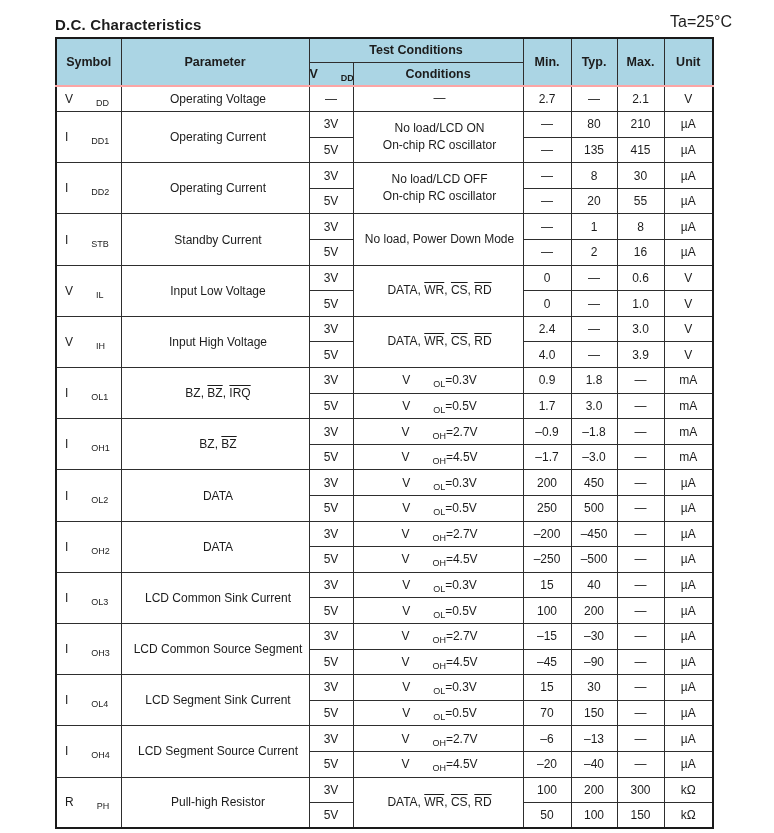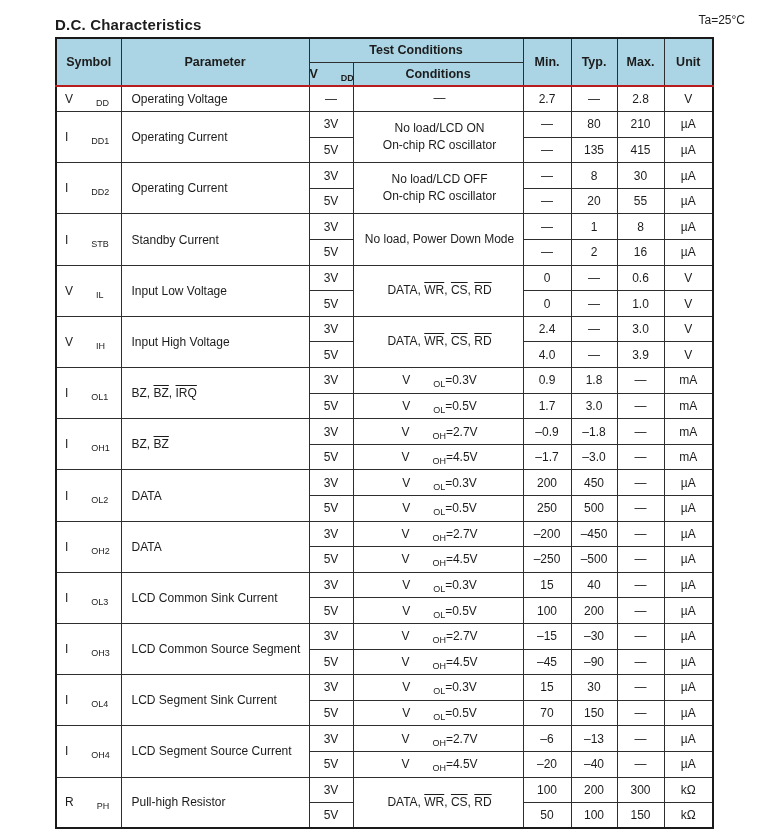--- a/index.html
+++ b/index.html
@@ -9,52 +9,52 @@
     font-family: "Liberation Sans", sans-serif;
     color: #1c1c1c;
     position: relative;
     overflow: hidden;
   }
   .page-title {
     position: absolute; left: 55px; top: 16px;
     font-size: 15px; font-weight: bold; letter-spacing: 0.2px;
   }
   .temp-label {
-    position: absolute; right: 29px; top: 13px;
-    font-size: 12px;
+    position: absolute; right: 42px; top: 13px;
+    font-size: 16px;
   }
   table.dc-table {
     position: absolute; left: 55px; top: 37px;
     width: 657px; height: 791px;
     border-collapse: collapse;
     table-layout: fixed;
     border: 2px solid #1a1a1a;
   }
   .dc-table th, .dc-table td {
     border: 1px solid #2e2e2e;
     overflow: hidden;
     vertical-align: middle;
   }
   .dc-table thead th {
     background: #abd5e4;
     font-weight: bold;
     font-size: 12.5px;
     text-align: center;
     height: 24px;
   }
-  .dc-table thead { border-bottom: 2px solid #b91c1c; }
+  .dc-table thead { border-bottom: 2px solid #fca5a5; }
   .dc-table tbody tr { height: 25.6px; }
   .dc-table tbody td {
     font-size: 12px;
     text-align: center;
     padding: 0 4px;
     background: #ffffff;
   }
   .dc-table td.al { text-align: left; padding-left: 8px; }
-  .dc-table td.param { text-align: left; padding-left: 10px; }
+  .dc-table td.param { text-align: center; padding-left: 10px; }
   .dc-table td.cond { text-align: center; padding-left: 7px; }
   .dc-table td.cond.center { text-align: center; }
   .cond-line { line-height: 1.45; }
   sub {
     font-size: 9px;
     vertical-align: baseline;
     position: relative;
     top: 3px;
     line-height: 0;
     padding-left: 23px;
@@ -96,21 +96,21 @@
   <tbody>
       <tr>
         <td class="al" rowspan="1"><span>V</span><sub>DD</sub></td>
         <td class="param" rowspan="1"><span>Operating Voltage</span></td>
         <td>—</td>
         <td class="cond center" rowspan="1">
           <div class="cond-line"><span>—</span></div>
         </td>
         <td>2.7</td>
         <td>—</td>
-        <td>2.8</td>
+        <td>2.1</td>
         <td>V</td>
       </tr>
       <tr>
         <td class="al" rowspan="2"><span>I</span><sub>DD1</sub></td>
         <td class="param" rowspan="2"><span>Operating Current</span></td>
         <td>3V</td>
         <td class="cond" rowspan="2">
           <div class="cond-line"><span>No load/LCD ON</span></div>
           <div class="cond-line"><span>On-chip RC oscillator</span></div>
         </td>

